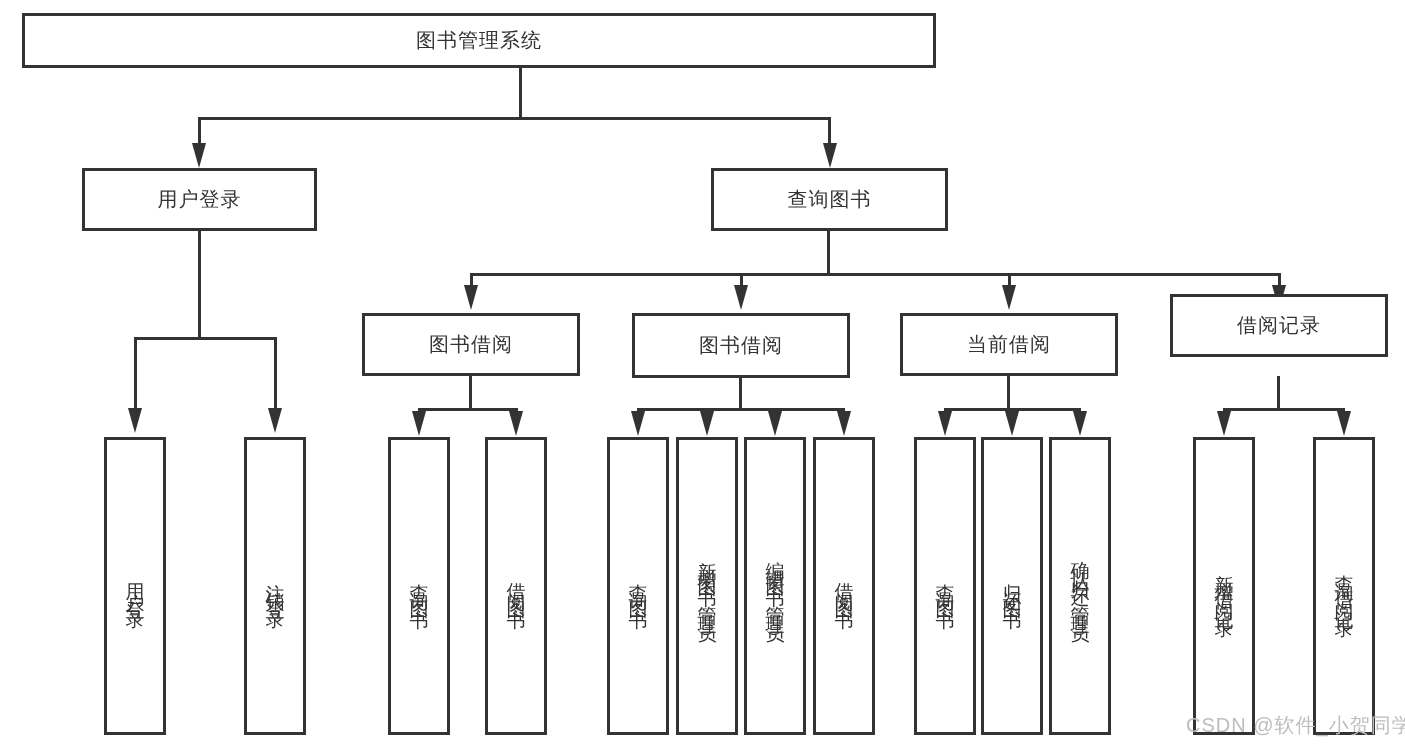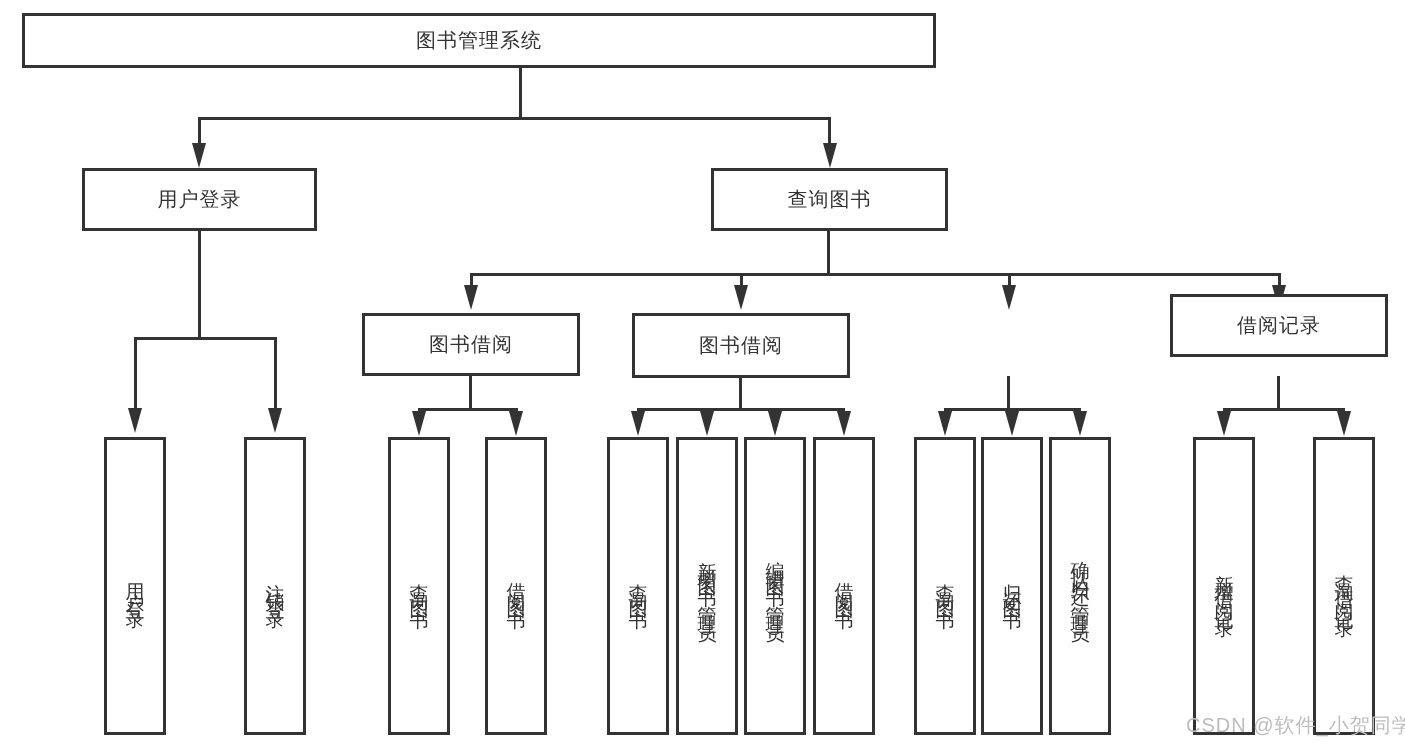--- a/index.html
+++ b/index.html
@@ -95,20 +95,21 @@
   <div class="arrow" style="left:464px;  top:285px;"></div>
   <div class="vline" style="left:740px;  top:273px; height:13px;"></div>
   <div class="arrow" style="left:734px;  top:285px;"></div>
   <div class="vline" style="left:1008px; top:273px; height:13px;"></div>
   <div class="arrow" style="left:1002px; top:285px;"></div>
   <div class="vline" style="left:1278px; top:273px; height:13px;"></div>
   <div class="arrow" style="left:1272px; top:285px;"></div>
 
   <div class="node" style="left:362px;  top:313px; width:218px; height:63px;">图书借阅</div>
   <div class="node" style="left:632px;  top:313px; width:218px; height:65px;">图书借阅</div>
+  <div class="node" style="left:900px;  top:313px; width:218px; height:63px;">当前借阅</div>
   <div class="node" style="left:1170px; top:294px; width:218px; height:63px;">借阅记录</div>
 
   <div class="vline" style="left:469px; top:376px; height:32px;"></div>
   <div class="hline" style="left:418px; top:408px; width:100px;"></div>
   <div class="arrow" style="left:412px; top:411px;"></div>
   <div class="arrow" style="left:509px; top:411px;"></div>
 
   <div class="vline" style="left:739px; top:376px; height:32px;"></div>
   <div class="hline" style="left:637px; top:408px; width:208px;"></div>
   <div class="arrow" style="left:631px; top:411px;"></div>

